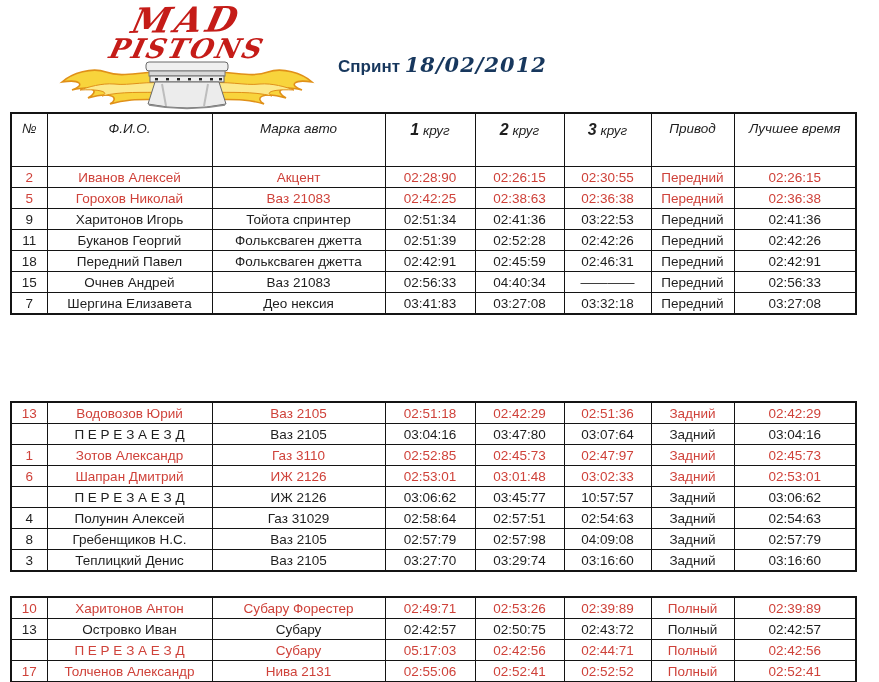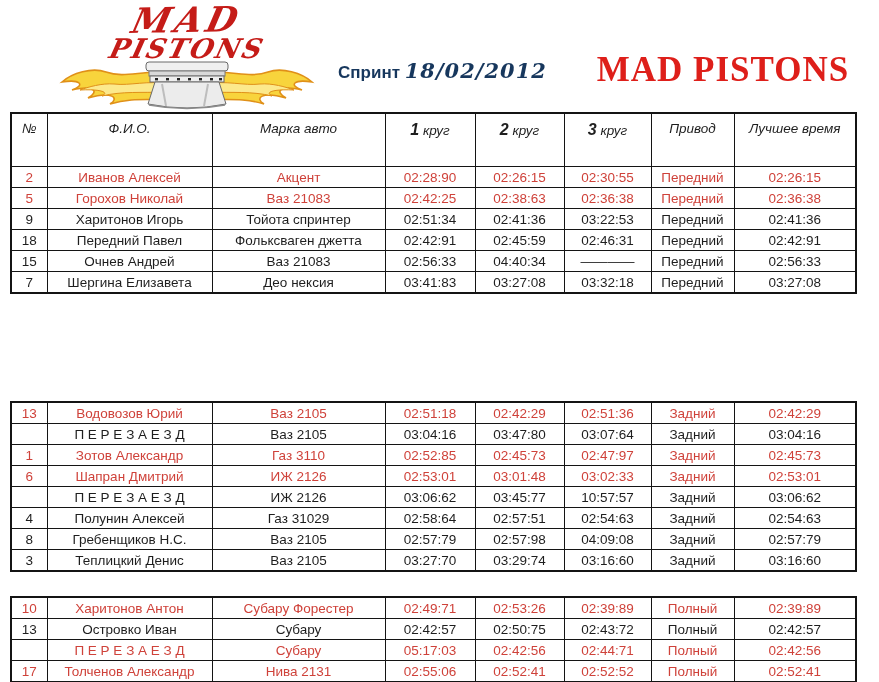--- a/index.html
+++ b/index.html
@@ -10,21 +10,21 @@
   .logo{position:absolute;left:58px;top:2px;width:258px;height:104px;}
   .logo-mad{font-family:"DejaVu Serif",serif;font-style:italic;font-weight:bold;
             font-size:35px;color:#c51c18;text-align:center;letter-spacing:4px;
             transform:skewX(-14deg) rotate(-1deg);line-height:36px;}
   .logo-pistons{font-family:"DejaVu Serif",serif;font-style:italic;font-weight:bold;
             font-size:27px;color:#c51c18;text-align:center;letter-spacing:2px;
             transform:skewX(-14deg);line-height:26px;margin-top:-2px;}
   .logo-art{position:absolute;left:0;top:58px;}
 
   
-  .event{position:absolute;left:338px;top:58px;color:var(--navy,#17375d);
+  .event{position:absolute;left:338px;top:52px;color:var(--navy,#17375d);
          font-size:17px;font-weight:bold;white-space:nowrap;}
   .event-date{font-family:"DejaVu Serif",serif;font-size:21px;font-weight:bold;
          letter-spacing:1px;font-style:italic;}
   .brand{position:absolute;left:578px;top:50px;width:290px;text-align:center;
          font-family:"Liberation Serif",serif;font-weight:bold;font-size:35px;
          color:var(--titlered,#de1f1a);letter-spacing:1px;white-space:nowrap;}
 
   
   table.results{position:absolute;left:10px;border-collapse:collapse;table-layout:fixed;
                 background:#fff;}
@@ -78,21 +78,20 @@
         <path d="M91 45 Q129 52 167 45" stroke="#8b8b8b" stroke-width="1.4" fill="none"></path>
       </g>
     </svg>
   </div>
 
   <div class="event">
     <span>Спринт</span>
     <span class="event-date">18/02/2012</span>
   </div>
 
-  <div class="brand">MAD PISTONS</div>
 
   <table class="results t1">
     <colgroup>
       <col style="width:36px">
         <col style="width:165px">
         <col style="width:173px">
       <col style="width:90px">
         <col style="width:89px">
         <col style="width:87px">
       <col style="width:83px">
@@ -135,20 +134,30 @@
           <td>9</td>
           <td>Харитонов Игорь</td>
           <td>Тойота спринтер</td>
           <td>02:51:34</td>
           <td>02:41:36</td>
           <td>03:22:53</td>
           <td>Передний</td>
           <td>02:41:36</td>
         </tr>
         <tr>
+          <td>11</td>
+          <td>Буканов Георгий</td>
+          <td>Фольксваген джетта</td>
+          <td>02:51:39</td>
+          <td>02:52:28</td>
+          <td>02:42:26</td>
+          <td>Передний</td>
+          <td>02:42:26</td>
+        </tr>
+        <tr>
           <td>18</td>
           <td>Передний Павел</td>
           <td>Фольксваген джетта</td>
           <td>02:42:91</td>
           <td>02:45:59</td>
           <td>02:46:31</td>
           <td>Передний</td>
           <td>02:42:91</td>
         </tr>
         <tr>

